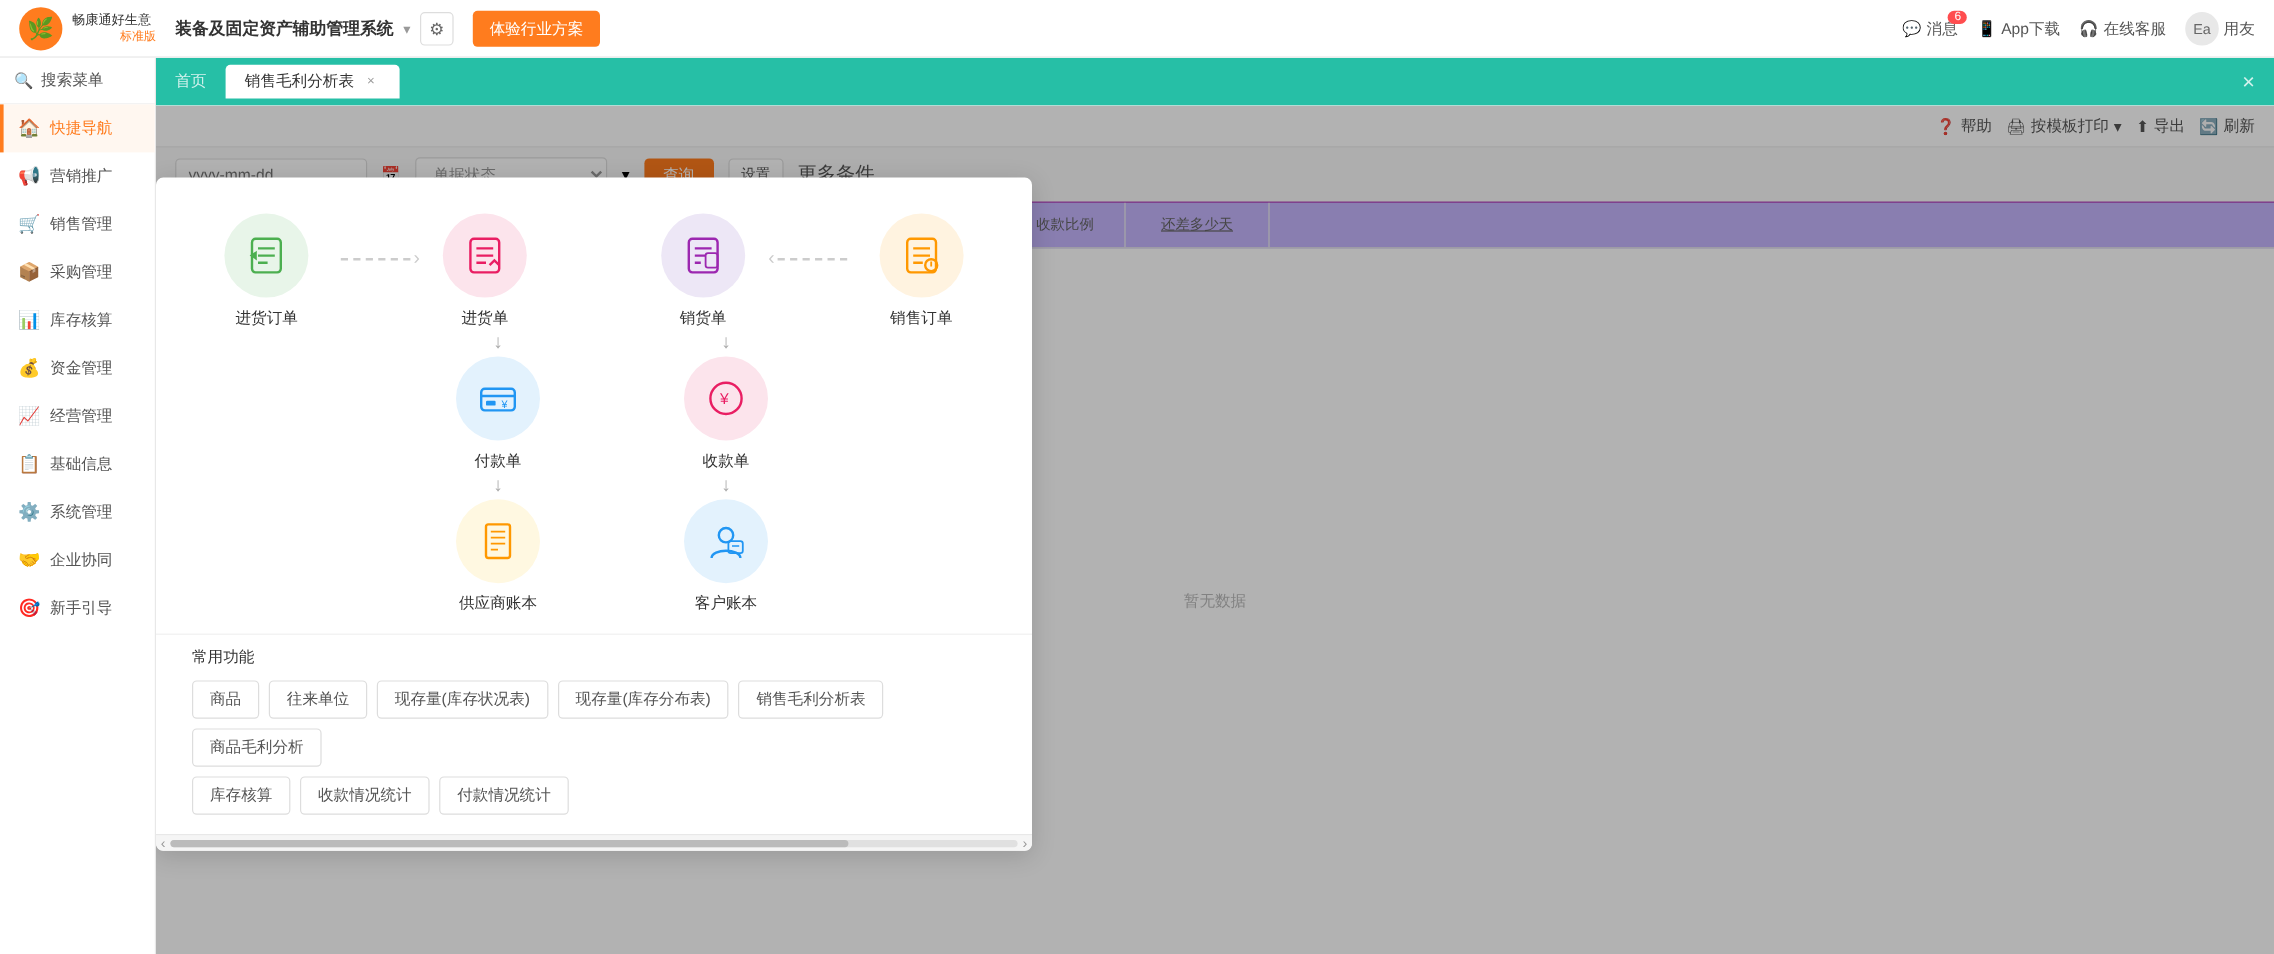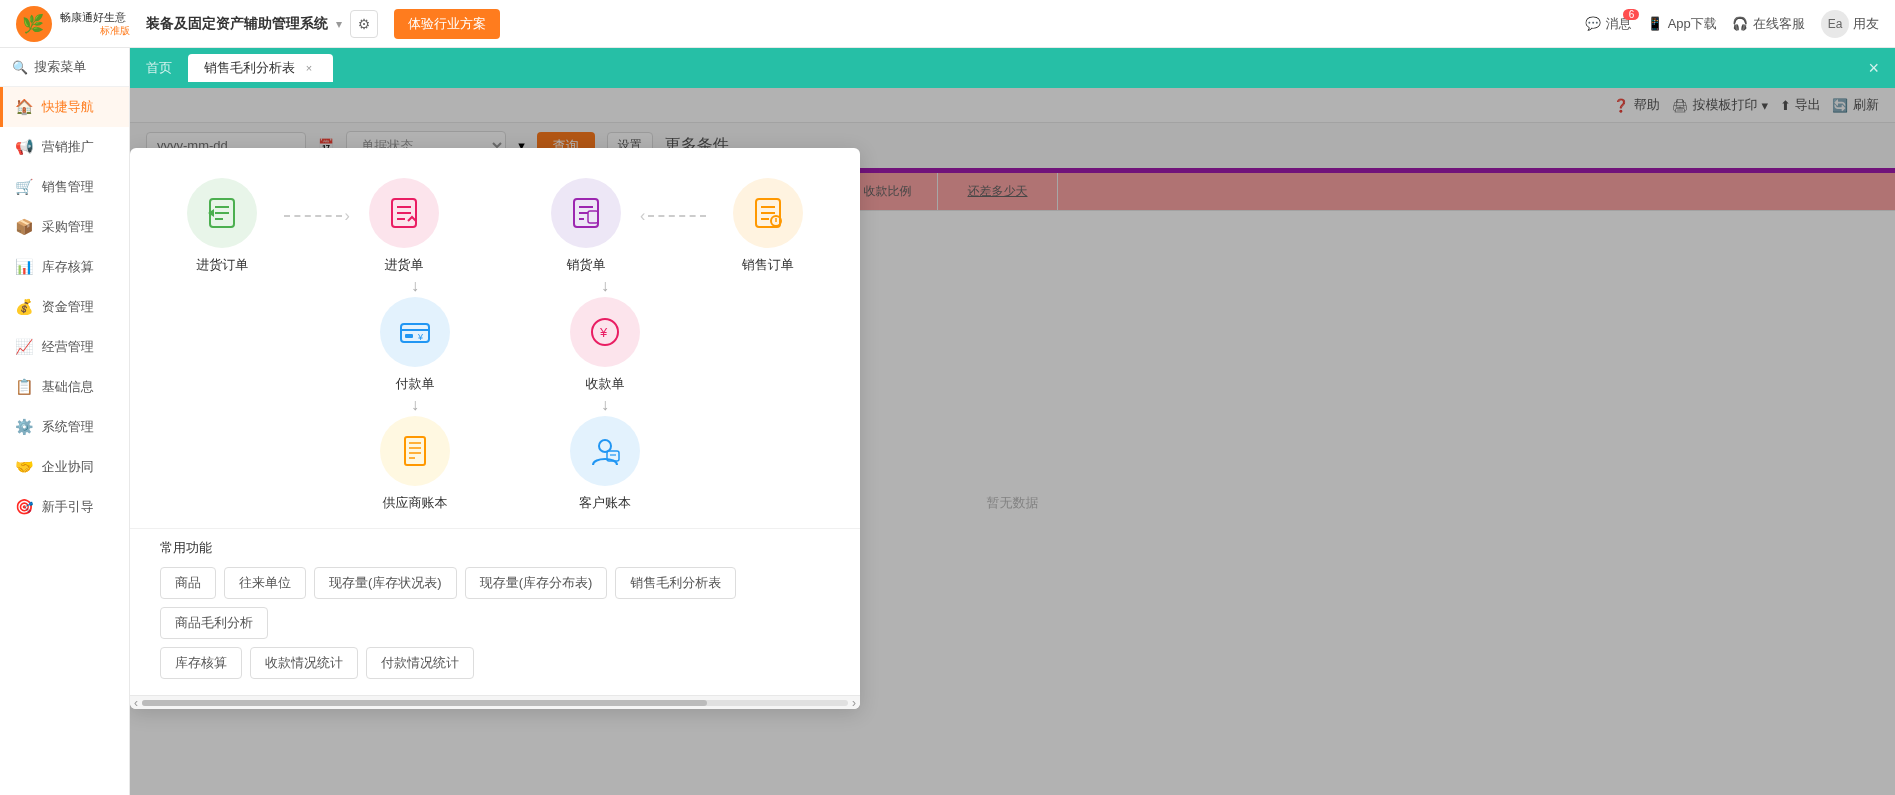--- a/index.html
+++ b/index.html
@@ -260,21 +260,21 @@
       cursor: pointer;
     }
 
     
     .filter-row {
       display: flex;
       align-items: center;
       padding: 8px 16px;
       gap: 12px;
       background: #fafafa;
-      border-bottom: 5px solid #a21caf;
+      border-bottom: 1px solid #a21caf;
       flex-wrap: wrap;
     }
     .filter-input {
       border: 1px solid #ddd;
       border-radius: 4px;
       padding: 5px 10px;
       font-size: 13px;
       color: #999;
       width: 160px;
     }
@@ -289,21 +289,21 @@
     }
     .more-conditions {
       color: #555;
       font-size: 16px;
       cursor: pointer;
     }
 
     
     .table-header {
       display: flex;
-      background: #fca5a5;
+      background: #c4b5fd;
       border-bottom: 1px solid #e8e8e8;
       padding: 0 8px;
     }
     .th {
       padding: 10px 8px;
       font-size: 12px;
       color: #666;
       font-weight: 500;
       text-align: center;
       border-right: 1px solid #f0f0f0;

